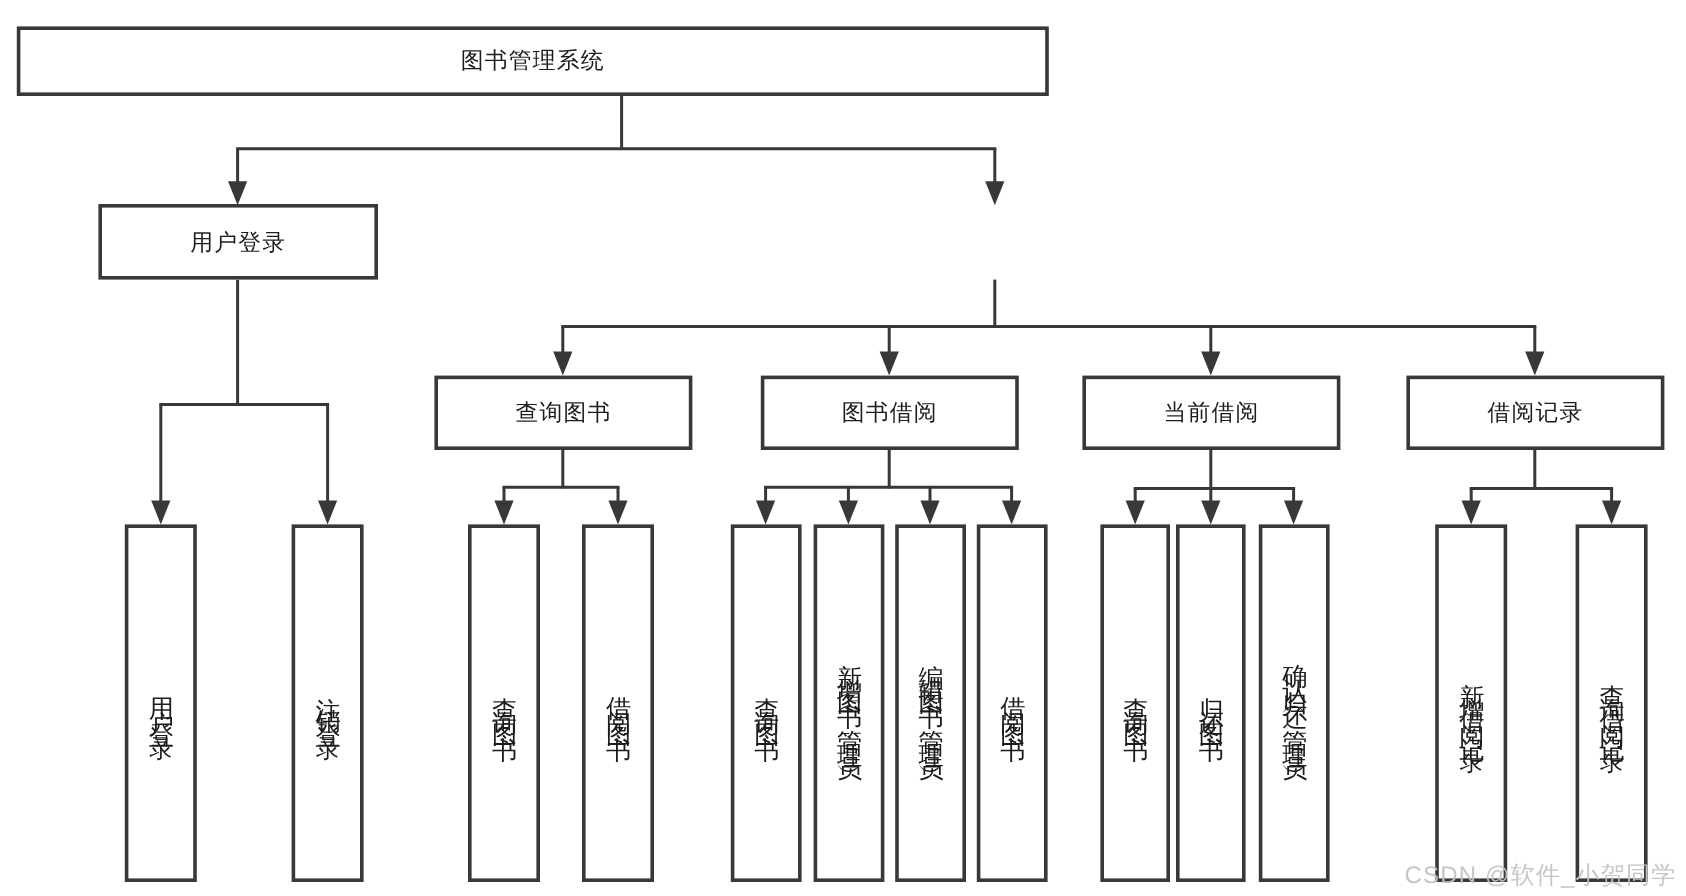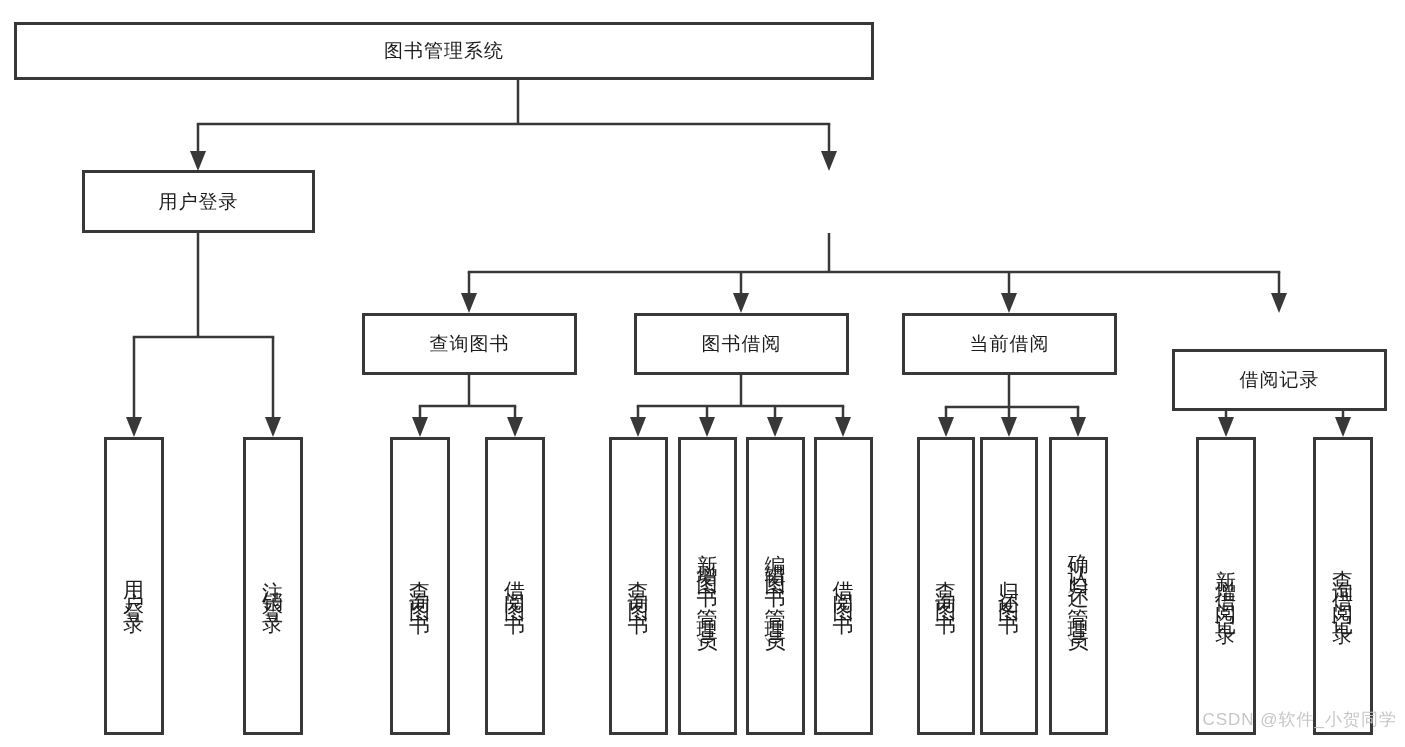--- a/index.html
+++ b/index.html
@@ -36,40 +36,40 @@
     line-height: 1;
   }
   .v-node span { display: inline-block; }
   
   .n-root  { left: 14px;   top: 22px;  width: 860px; height: 58px; }
   .n-l2a   { left: 82px;   top: 170px; width: 233px;  height: 63px; }
   .n-l2b   { left: 711px;  top: 170px; width: 236px;  height: 63px; }
   .n-l3a   { left: 362px;  top: 313px; width: 215px;  height: 62px; }
   .n-l3b   { left: 634px;  top: 313px; width: 215px;  height: 62px; }
   .n-l3c   { left: 902px;  top: 313px; width: 215px;  height: 62px; }
-  .n-l3d   { left: 1172px; top: 313px; width: 215px;  height: 62px; margin-top: 36px; }
+  .n-l3d   { left: 1172px; top: 313px; width: 215px;  height: 62px; }
   .leaf    { top: 437px; height: 298px; }
   .n-f01 { left: 104px;  width: 60px; }
   .n-f02 { left: 243px;  width: 60px; }
   .n-f03 { left: 390px;  width: 60px; }
   .n-f04 { left: 485px;  width: 60px; }
   .n-f05 { left: 609px;  width: 59px; }
   .n-f06 { left: 678px;  width: 59px; }
   .n-f07 { left: 746px;  width: 59px; }
   .n-f08 { left: 814px;  width: 59px; }
   .n-f09 { left: 917px;  width: 58px; }
   .n-f10 { left: 980px;  width: 58px; }
   .n-f11 { left: 1049px; width: 59px; }
   .n-f12 { left: 1196px; width: 60px; }
   .n-f13 { left: 1313px; width: 60px; }
   .watermark {
     position: absolute;
     right: 8px;
-    bottom: 16px;
-    font-size: 17px;
+    bottom: 4px;
+    font-size: 20px;
     color: #c3c3c3;
     letter-spacing: 1px;
     opacity: 0.95;
     white-space: nowrap;
   }
 </style>
 </head>
 <body>
 
 <div class="stage">

